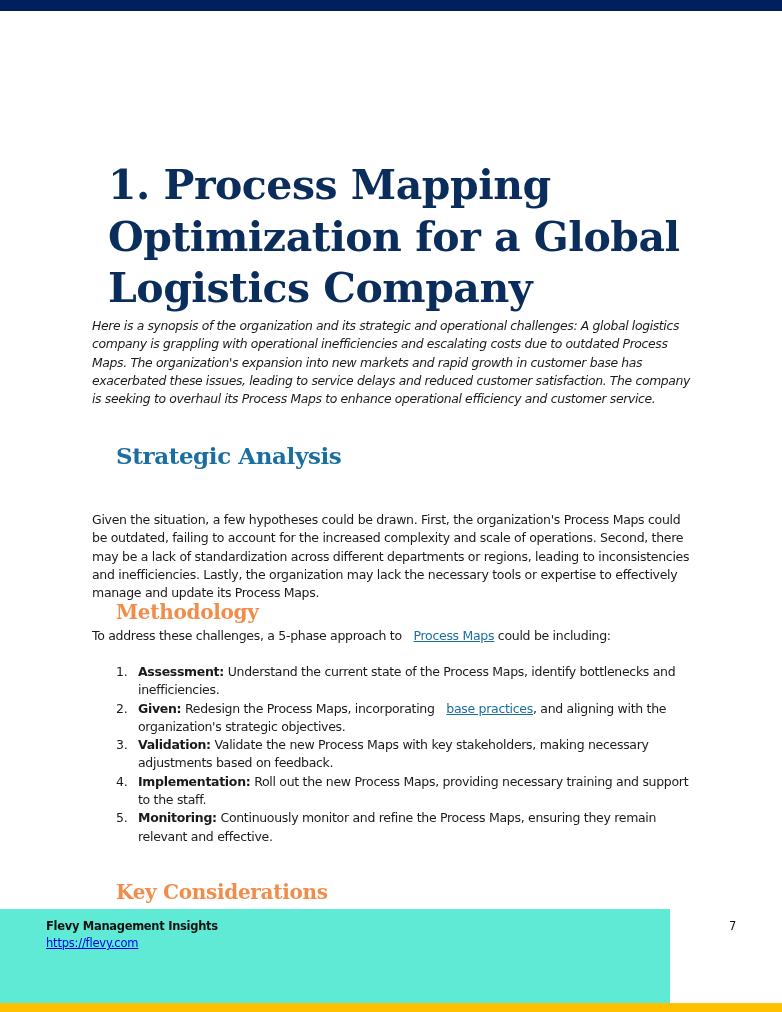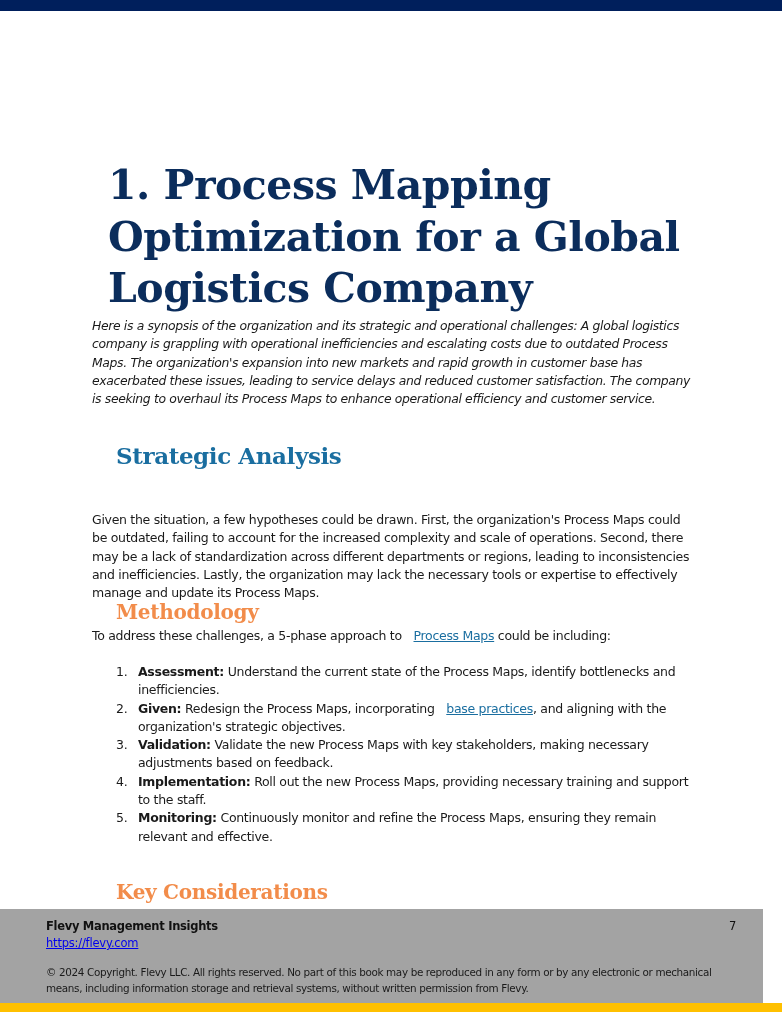--- a/index.html
+++ b/index.html
@@ -37,21 +37,21 @@
     .p-method { top: 627px; }
     a.link { color: #1a6ea0; text-decoration: underline; padding-left: 8px; }
     ol.steps {
       position: absolute; left: 0; top: 663px; width: 600px; margin: 0; padding: 0;
       list-style: none; font-size: 12.5px; line-height: 18.3px; letter-spacing: -0.3px; color: #1a1a1a;
     }
     ol.steps li { position: relative; padding-left: 46px; margin: 0; }
     ol.steps li .num { position: absolute; left: 24px; top: 0; }
     ol.steps li b { font-weight: bold; margin-top: 20px; }
     .footer {
-      position: absolute; left: 0; top: 909px; width: 763px; height: 94px; background: #a3a3a3;
+      position: absolute; left: 0; top: 909px; width: 670px; height: 94px; background: #5eead4;
     }
     .footer .brand { position: absolute; left: 46px; top: 10px; font-size: 11.5px; font-weight: bold; color: #111; letter-spacing: -0.3px; }
     .footer .url { position: absolute; left: 46px; top: 27px; font-size: 11.5px; color: #0000ee; text-decoration: underline; letter-spacing: -0.2px; }
     .footer .page { position: absolute; left: 729px; top: 10px; font-size: 11.5px; color: #111; }
     .footer .copy { position: absolute; left: 46px; top: 55px; width: 690px; font-size: 10.4px; line-height: 16px; color: #1a1a1a; letter-spacing: -0.35px; }
     .bottom-bar { position: absolute; left: 0; top: 1003px; width: 782px; height: 9px; background: #ffc000; }
   </style>
 </head>
 <body>
 
@@ -86,16 +86,15 @@
     </li>
   </ol>
 
   <h2 class="h2 h2-key">Key Considerations</h2>
 </div>
 
 <div class="footer">
   <div class="brand">Flevy Management Insights</div>
   <a class="url">https://flevy.com</a>
   <div class="page">7</div>
-  <div class="copy">© 2024 Copyright. Flevy LLC. All rights reserved. No part of this book may be reproduced in any form or by any electronic or mechanical means, including information storage and retrieval systems, without written permission from Flevy.</div>
 </div>
 
 <div class="bottom-bar"></div>
 
 </body></html>

